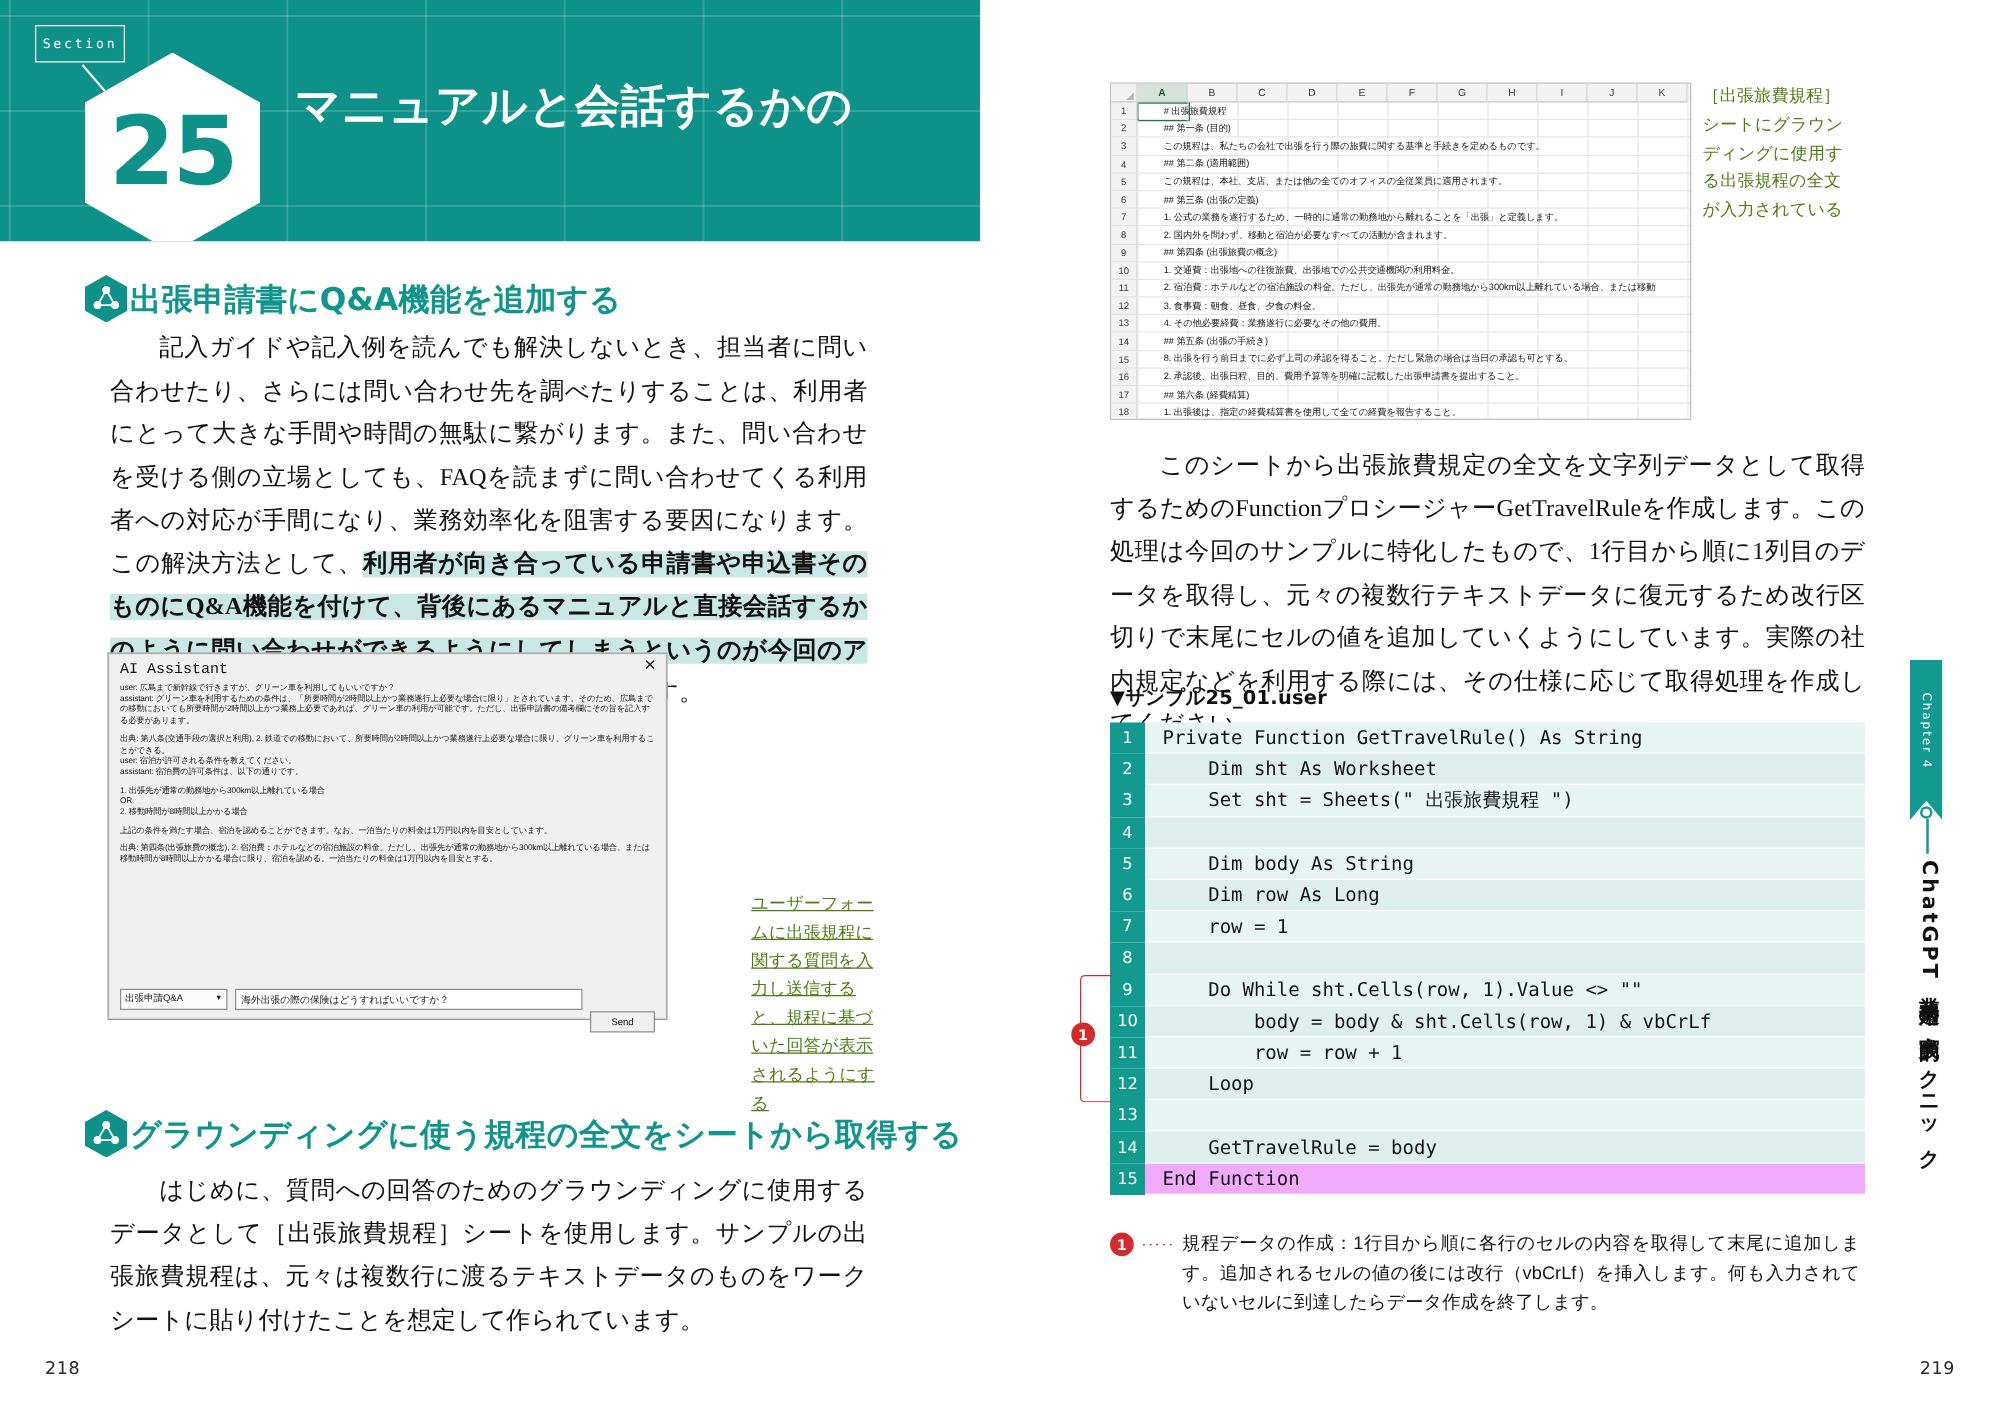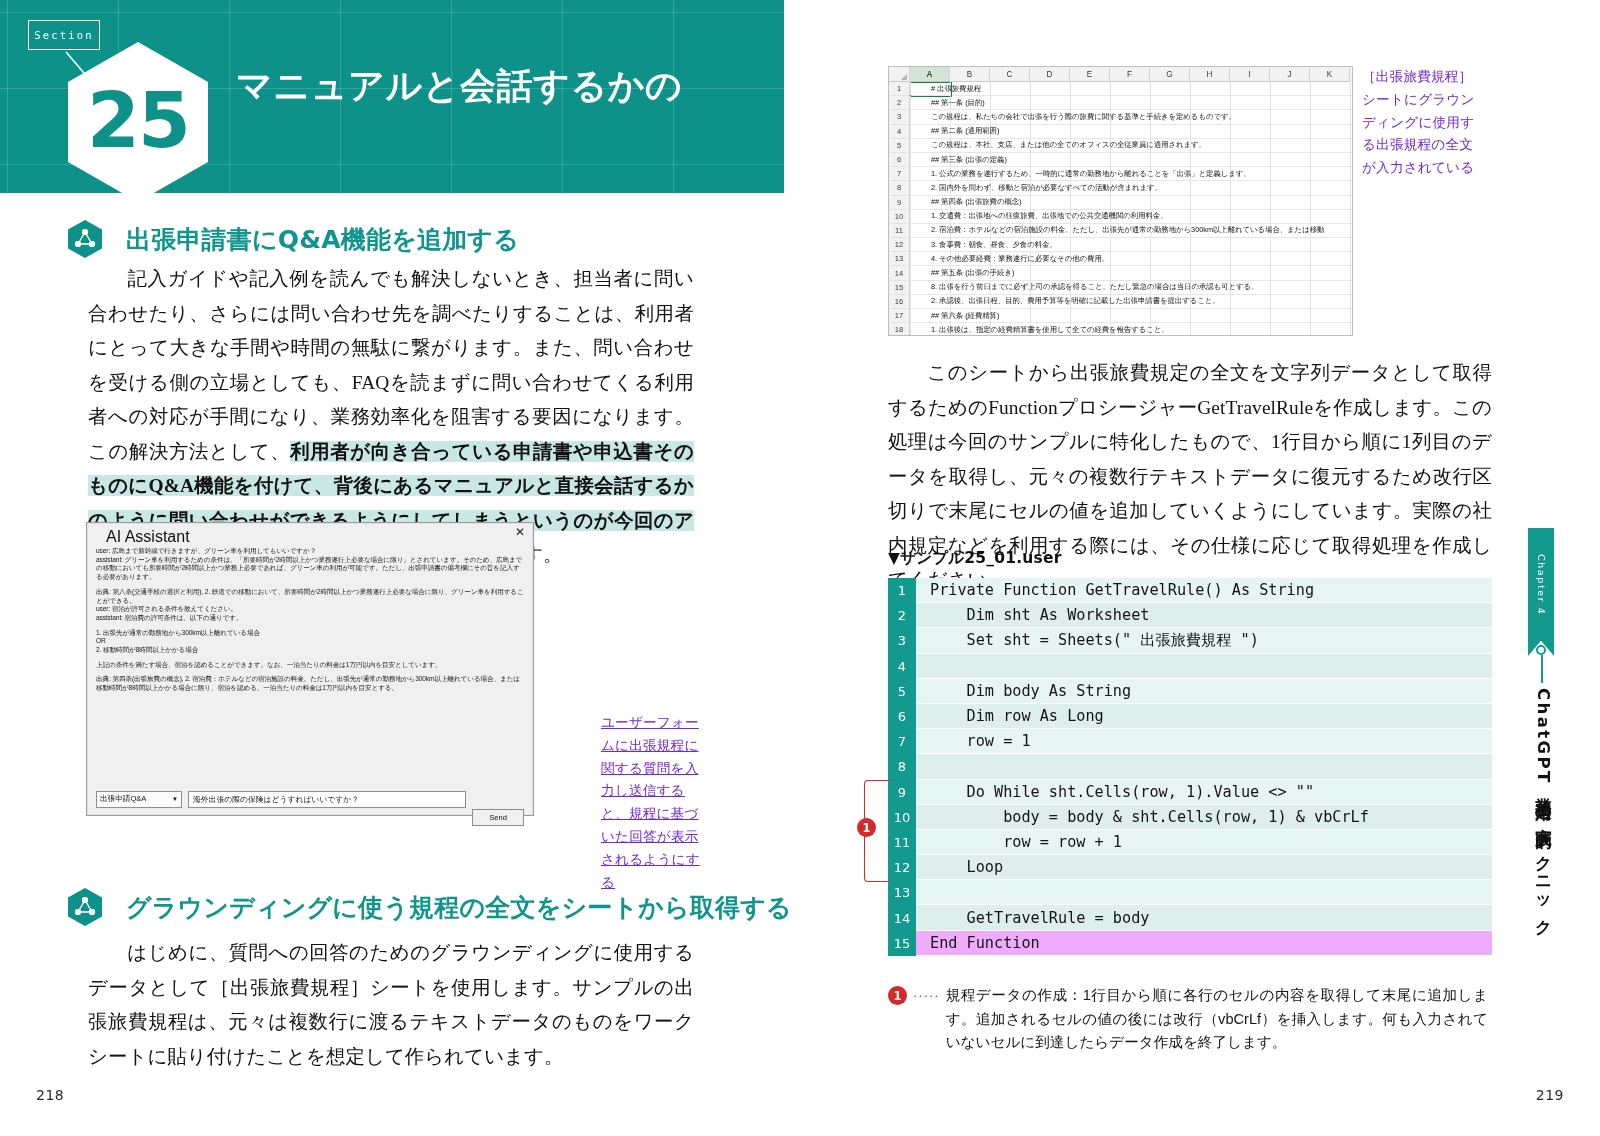--- a/index.html
+++ b/index.html
@@ -58,21 +58,21 @@
     position: absolute; left: 236px; top: 62px; width: 530px;
     color: #ffffff;
     font-family: "DejaVu Sans", sans-serif;
     font-weight: bold;
     font-size: 36px;
     line-height: 1.32;
     letter-spacing: 0.5px;
   }
 
   
-  .subhead { display: flex; align-items: center; gap: 24px; }
+  .subhead { display: flex; align-items: center; gap: 2px; }
   .subhead-icon {
     width: 34px; height: 38px; flex: 0 0 34px;
     background: #0d9189;
     clip-path: polygon(50% 0%, 100% 25%, 100% 75%, 50% 100%, 0% 75%, 0% 25%);
     position: relative;
   }
   .subhead-icon::before,
   .subhead-icon::after {
     content: ""; position: absolute; background: #ffffff; border-radius: 50%;
   }
@@ -108,23 +108,23 @@
 
   
   .dialog {
     position: absolute; left: 86px; top: 522px;
     width: 448px; height: 294px;
     background: #f0f0f0;
     border: 1px solid #9a9a9a;
     box-shadow: 0 0 0 1px #e3e3e3 inset;
   }
   .dlg-title {
-    position: absolute; left: 19px; top: 5px;
-    font-family: Liberation Sans, sans-serif;
-    font-size: 16px; color: #111;
+    position: absolute; left: 9px; top: 5px;
+    font-family: Liberation Mono, monospace;
+    font-size: 12px; color: #111;
   }
   .dlg-close {
     position: absolute; right: 8px; top: 3px;
     font-family: "Liberation Sans", sans-serif;
     font-size: 12px; color: #222; line-height: 1;
   }
   .dlg-body {
     position: absolute; left: 9px; top: 24px; right: 9px; bottom: 42px;
     overflow: hidden;
   }
@@ -161,21 +161,21 @@
     display: flex; align-items: center; justify-content: center;
     font-family: "Liberation Sans", sans-serif; font-size: 7.6px; color: #111; margin-top: 37px;
   }
 
   
   .side-caption {
     position: absolute;
     font-family: "Liberation Sans", "DejaVu Sans", sans-serif;
     font-size: 13.6px;
     line-height: 1.68;
-    color: #6d28d9;
+    color: #4d7c0f;
     letter-spacing: 0.2px;
   }
 
   
   .excel {
     position: absolute; left: 888px; top: 66px;
     width: 465px; height: 270px;
     background: #ffffff;
     border: 1px solid #bdbdbd;
     font-family: "Liberation Sans", sans-serif;

